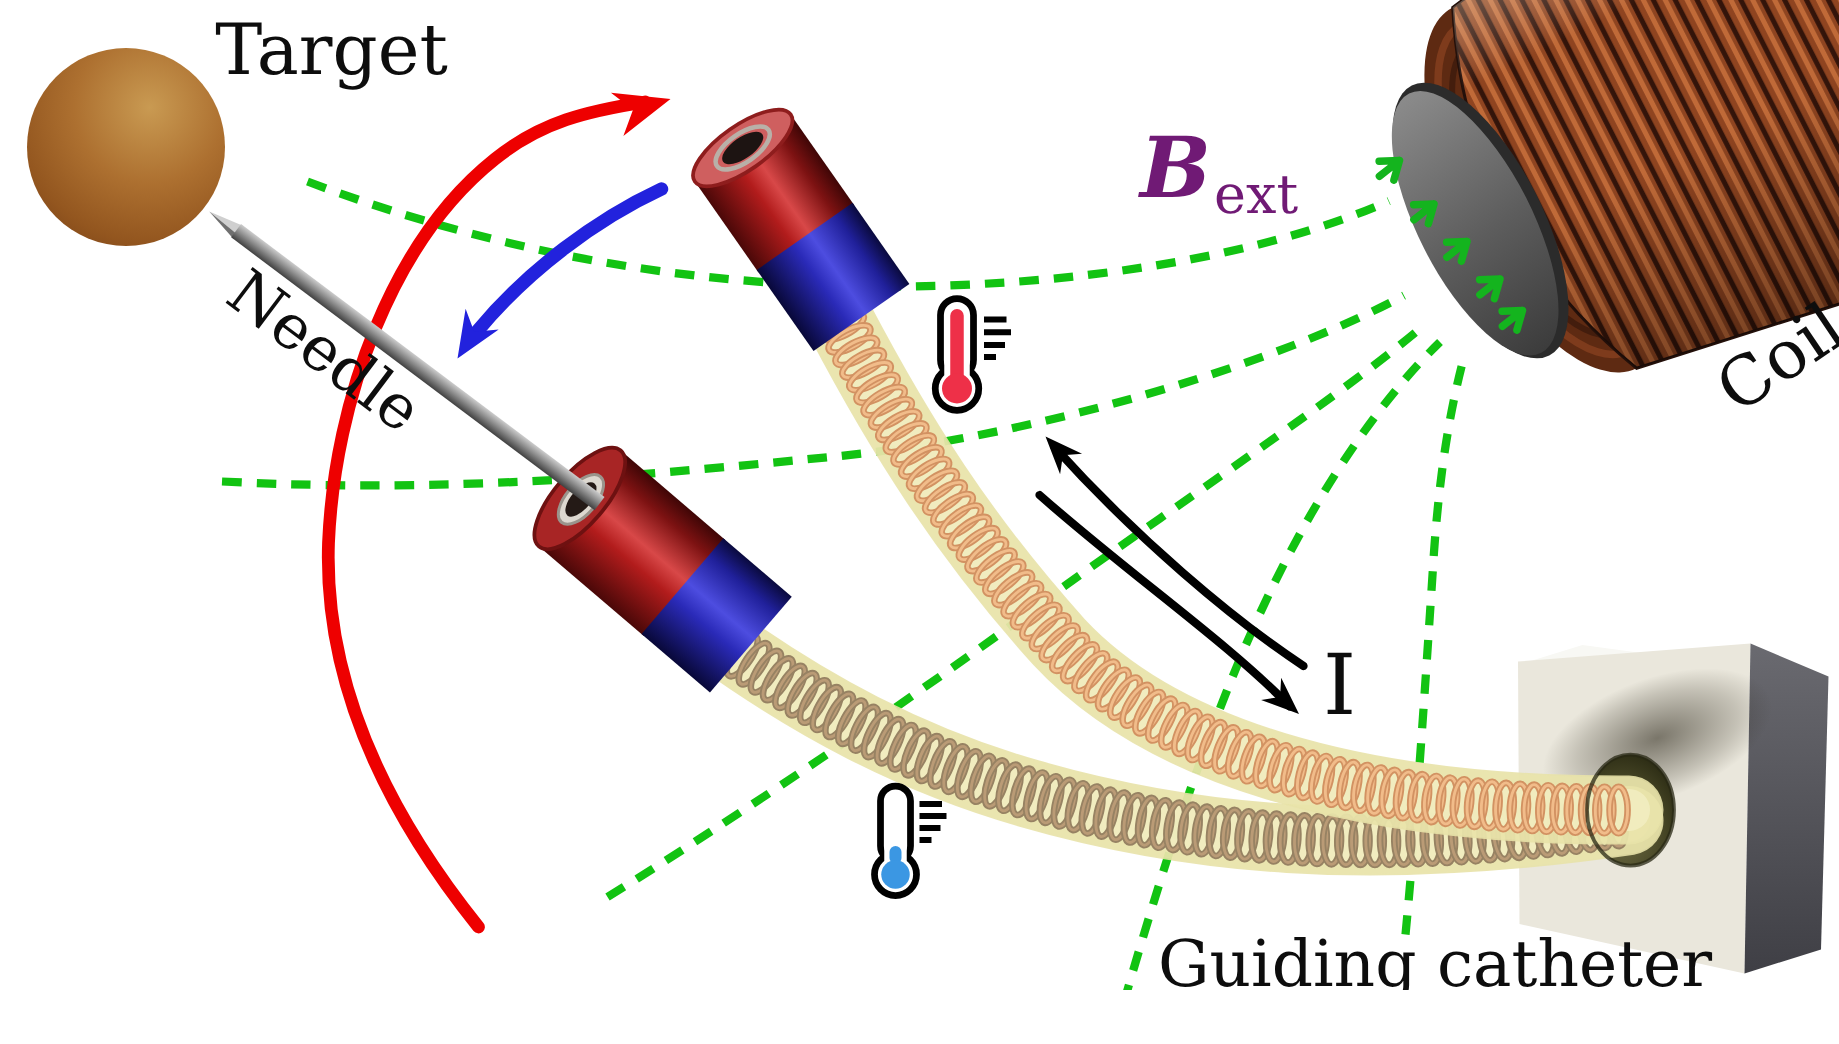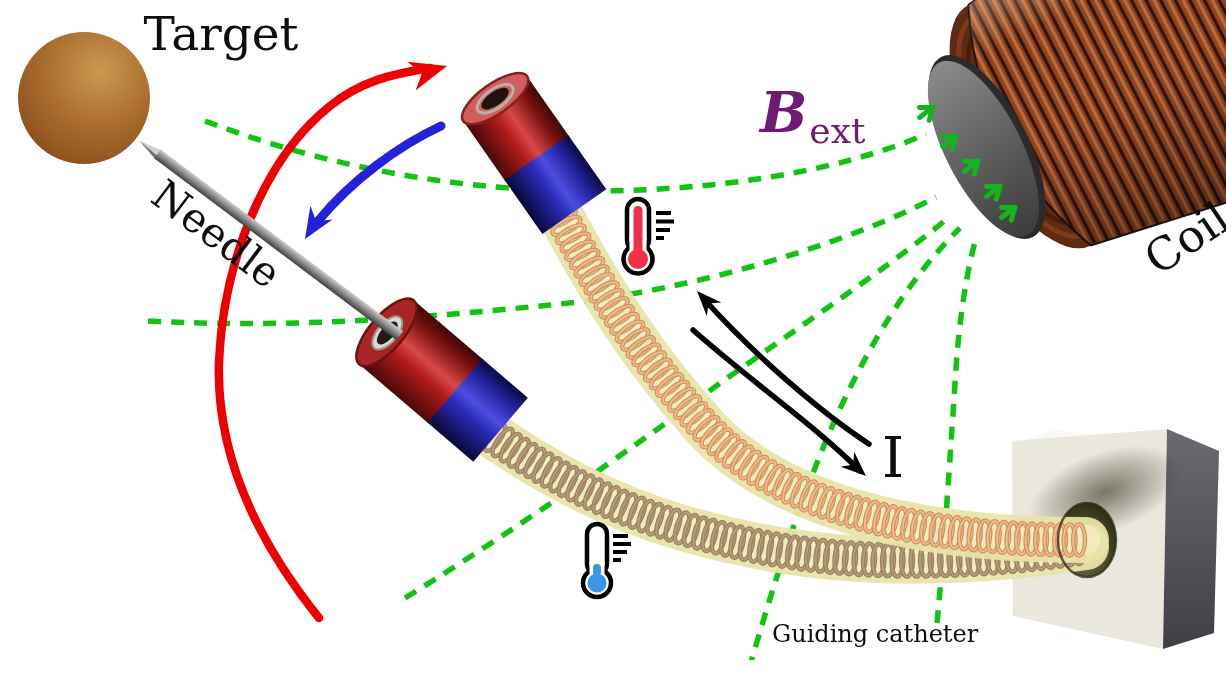--- a/index.html
+++ b/index.html
@@ -9,21 +9,21 @@
   .lbl{position:absolute;color:#0d0d0d;white-space:nowrap;line-height:1;}
   .lbl.target{left:128px;top:10px;width:186px;text-align:center;font-size:47px;}
   .lbl.needle{left:128px;top:214px;width:176px;text-align:center;font-size:41px;
               transform:rotate(37deg);transform-origin:50% 50%;}
   .lbl.field{left:760px;top:84px;color:#701a75;}
   .lbl.field .fb{font-size:56px;font-weight:bold;font-style:italic;}
   .lbl.field .fsub{font-size:36px;position:relative;top:11px;left:2px;}
   .lbl.coil{left:1122px;top:216px;width:130px;text-align:center;font-size:45px;
             transform:rotate(-34deg);transform-origin:50% 50%;}
   .lbl.current{left:882px;top:430px;font-size:56px;}
-  .lbl.guiding{left:772px;top:622px;font-size:24px;}
+  .lbl.guiding{left:772px;top:622px;font-size:43px;}
 </style>
 </head>
 <body>
 
 <div id="stage">
 <svg id="scene" width="1226" height="696" viewBox="0 0 1226 696">
   <defs>
     <radialGradient id="sphereGrad" cx="0.62" cy="0.30" r="0.85">
       <stop offset="0" stop-color="#c99a52"></stop>
           <stop offset="0.45" stop-color="#ad7030"></stop>

